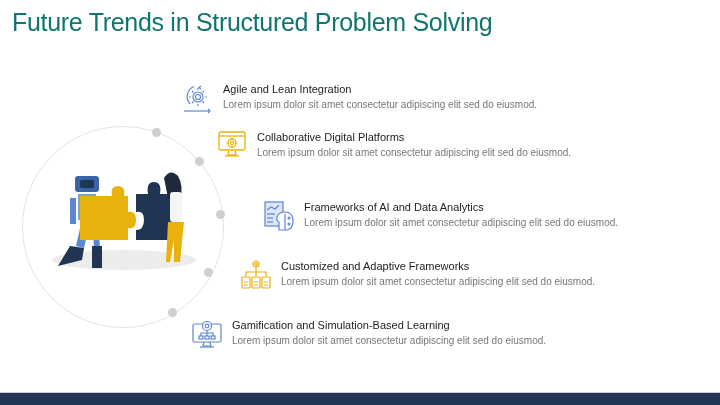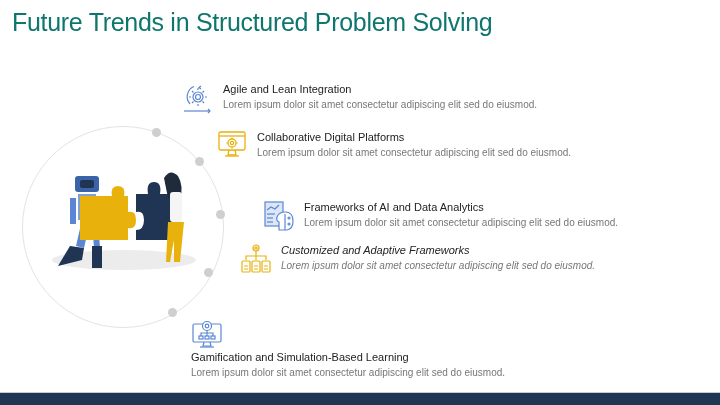--- a/index.html
+++ b/index.html
@@ -98,39 +98,39 @@
     <line x1="22" y1="14" x2="22" y2="30"></line>
       <circle cx="26" cy="18" r="1"></circle>
       <circle cx="26" cy="24" r="1"></circle>
   </svg>
   <div>
     <div class="t">Frameworks of AI and Data Analytics</div>
     <div class="d">Lorem ipsum dolor sit amet consectetur adipiscing elit sed do eiusmod.</div>
   </div>
 </div>
 
-<div class="item" style="left:240px;top:243px;font-style:italic;">
+<div class="item" style="left:240px;top:259px;">
   <svg class="icon" viewBox="0 0 32 32" fill="none" stroke="#e8b10c" stroke-width="1.2">
     <circle cx="16" cy="5" r="3"></circle>
       <circle cx="16" cy="5" r="1.2"></circle>
     <line x1="16" y1="8" x2="16" y2="13"></line>
       <path d="M6 17 L6 13 L26 13 L26 17"></path>
       <line x1="16" y1="13" x2="16" y2="17"></line>
     <rect x="2" y="18" width="8" height="11" rx="1"></rect>
       <rect x="12" y="18" width="8" height="11" rx="1"></rect>
       <rect x="22" y="18" width="8" height="11" rx="1"></rect>
     <path d="M4 23 L8 23 M4 26 L8 26 M14 23 L18 23 M14 26 L18 26 M24 23 L28 23 M24 26 L28 26"></path>
   </svg>
   <div>
     <div class="t">Customized and Adaptive Frameworks</div>
     <div class="d">Lorem ipsum dolor sit amet consectetur adipiscing elit sed do eiusmod.</div>
   </div>
 </div>
 
-<div class="item" style="left:191px;top:318px;flex-direction:column;">
+<div class="item" style="left:191px;top:318px;">
   <svg class="icon" viewBox="0 0 32 32" fill="none" stroke="#5a86d4" stroke-width="1.2">
     <rect x="2" y="6" width="28" height="18" rx="1.5"></rect>
     <circle cx="16" cy="8" r="4.5" fill="#ffffff"></circle>
       <circle cx="16" cy="8" r="1.8"></circle>
     <path d="M16 12.5 L16 15 M10 18 L10 15 L22 15 L22 18 M16 15 L16 18"></path>
     <rect x="8" y="18" width="4" height="3"></rect>
       <rect x="14" y="18" width="4" height="3"></rect>
       <rect x="20" y="18" width="4" height="3"></rect>
     <path d="M13 24 L12 28 L20 28 L19 24"></path>
       <line x1="9" y1="29" x2="23" y2="29"></line>

